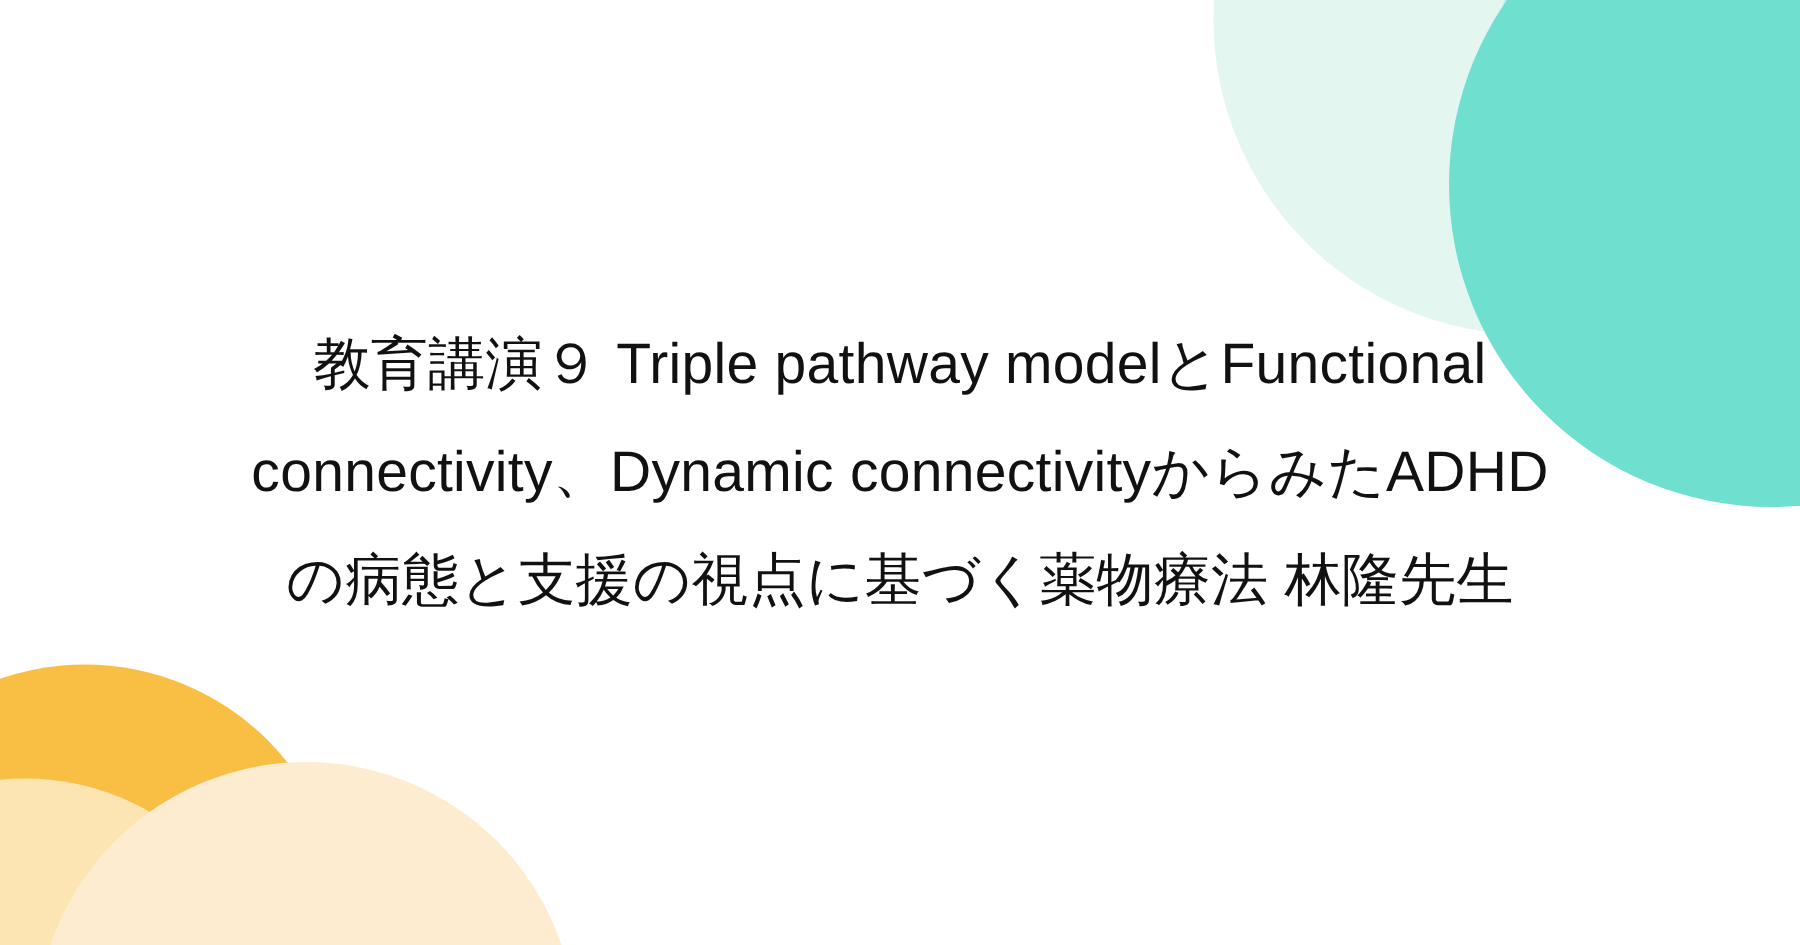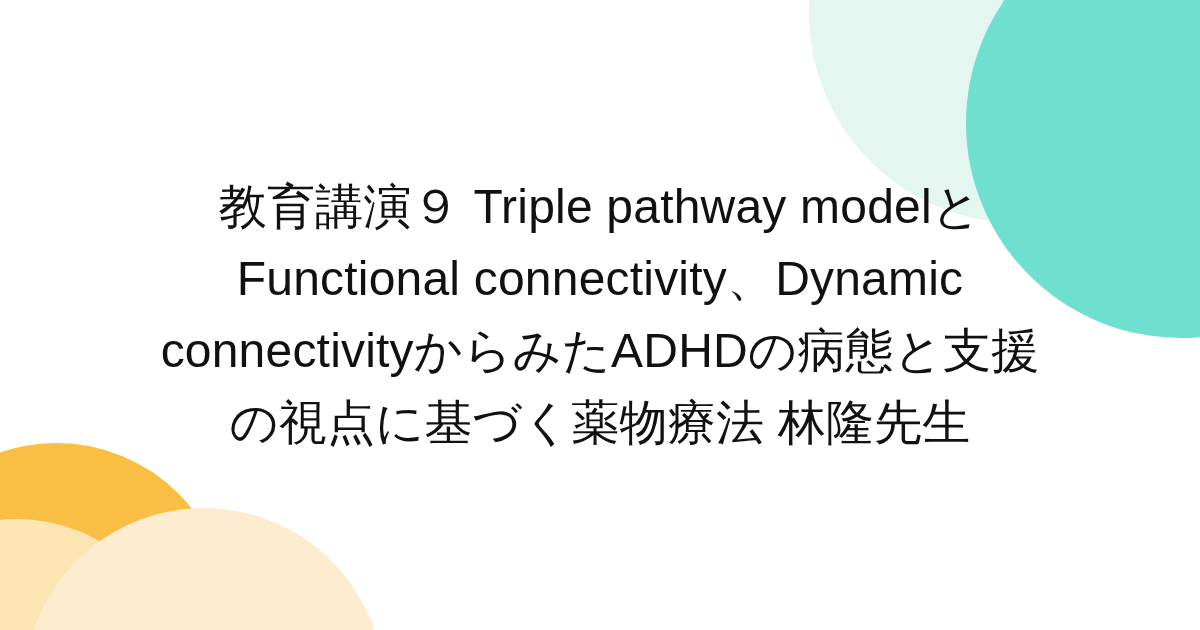--- a/index.html
+++ b/index.html
@@ -48,21 +48,21 @@
     box-sizing: border-box;
     padding: 0 150px;
     z-index: 5;
   }
 
   #page-title {
     margin: 0;
     width: 100%;
     text-align: center;
     color: #111111;
-    font-size: 48px;
+    font-size: 38px;
     line-height: 72px;
     font-weight: 400;
     letter-spacing: 0.2px;
     word-break: break-word;
     white-space: pre-line;
   }
 </style>
 </head>
 <body>
 

